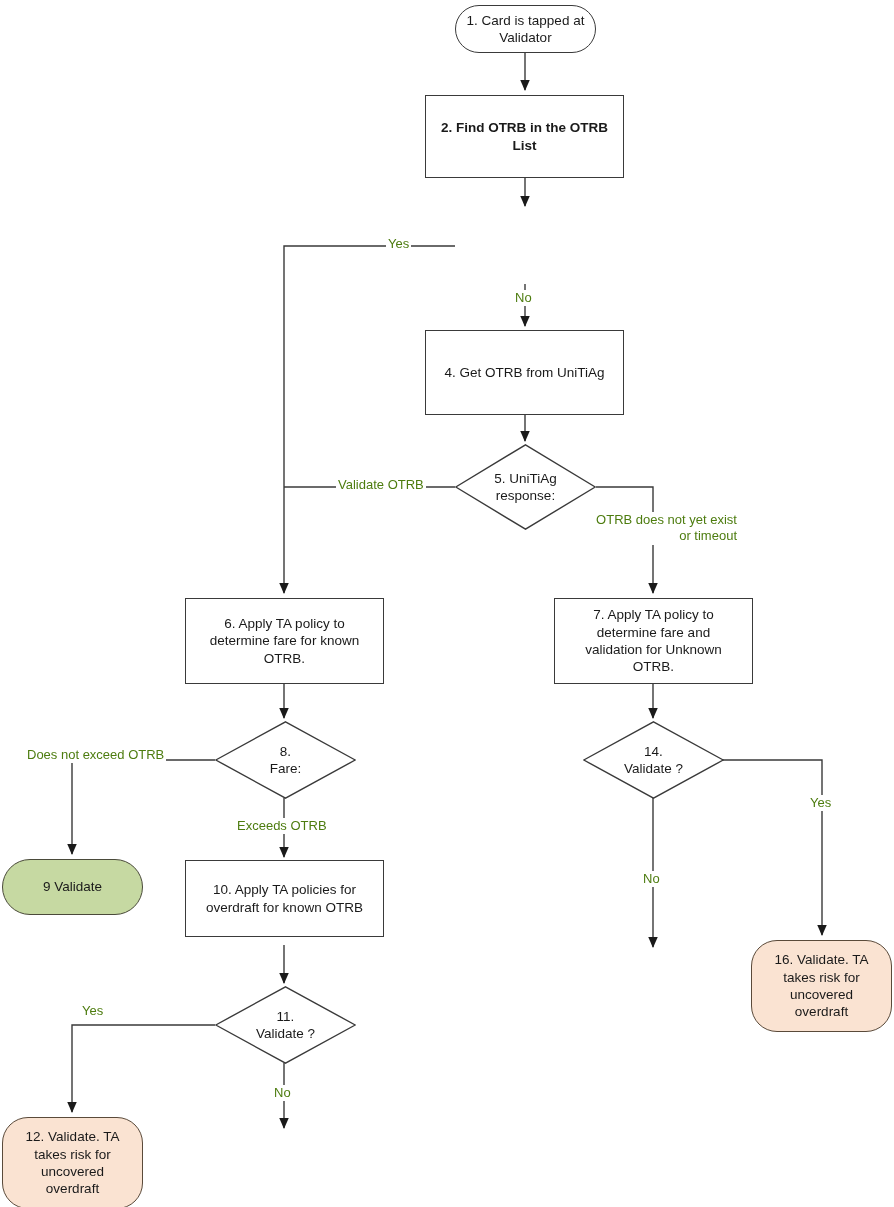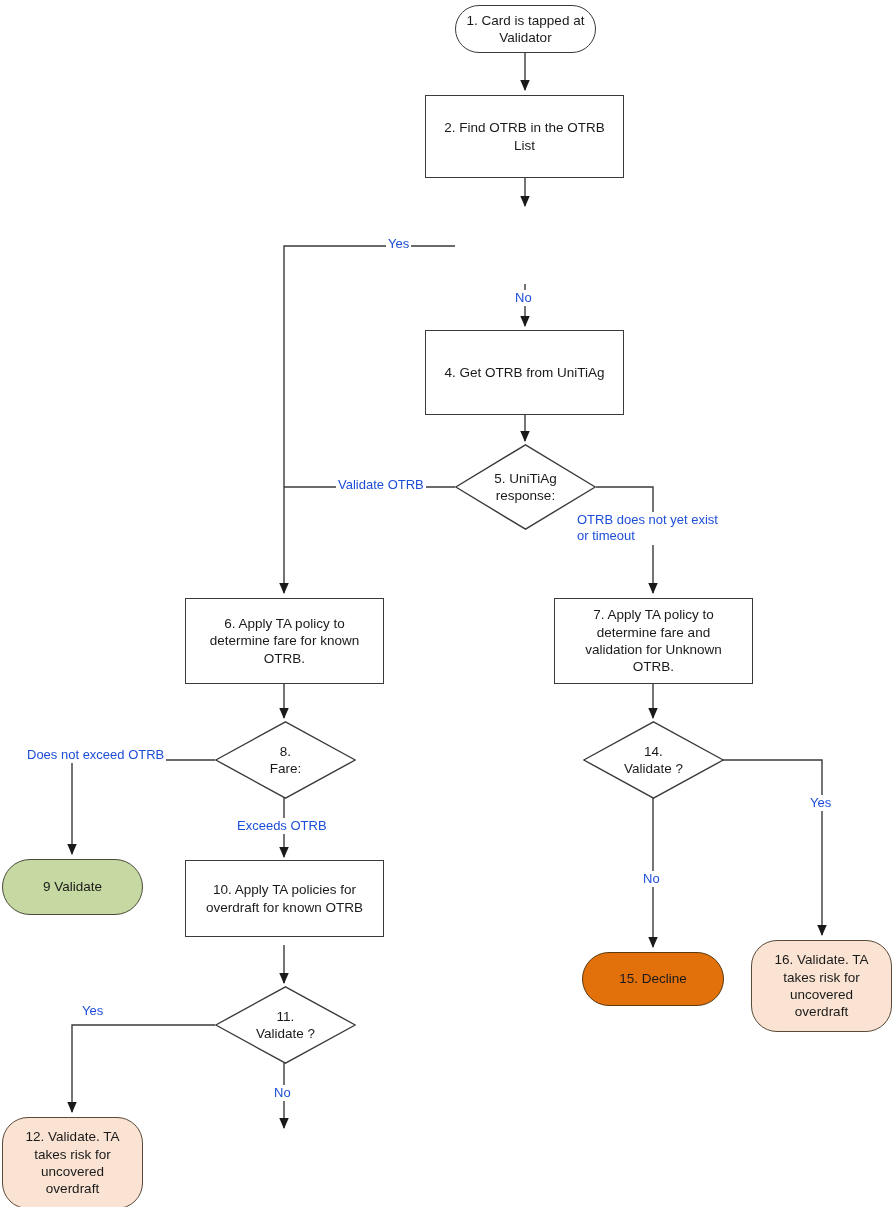--- a/index.html
+++ b/index.html
@@ -61,24 +61,24 @@
     width: 100%; height: 100%;
     z-index: 1;
   }
   .n-decision .dia-label {
     position: relative;
     z-index: 2;
   }
   .edge-label {
     position: absolute;
     font-size: 13px;
-    color: #1d4ed8;
+    color: #4d7c0f;
     background: #ffffff;
     line-height: 1.25;
-    text-align: left;
+    text-align: right;
     white-space: pre-line;
     padding: 0 2px;
     z-index: 4;
   }
 </style>
 </head>
 <body>
 
 <div id="canvas">
 
@@ -122,21 +122,21 @@
 
       <path d="M723,760 L822,760 L822,935" marker-end="url(#arrow)"></path>
     </g>
   </svg>
 
   <div class="node n-terminator" style="left:455px; top:5px; width:141px; height:48px;">
     <span>1. Card is tapped at
 Validator</span>
   </div>
 
-  <div class="node n-process" style="left:425px; top:95px; width:199px; height:83px;">
+  <div class="node n-process" style="left:425px; top:95px; width:199px; height:83px;font-weight:bold;">
     <span>2. Find OTRB in the OTRB List</span>
   </div>
 
 
   <div class="node n-process" style="left:425px; top:330px; width:199px; height:85px;">
     <span>4. Get OTRB from UniTiAg</span>
   </div>
 
   <div class="node n-decision" style="left:455px; top:444px; width:141px; height:86px;">
     <svg class="dia-shape" viewBox="0 0 141 86" preserveAspectRatio="none">
@@ -193,23 +193,20 @@
 
 
   <div class="node n-decision" style="left:583px; top:721px; width:141px; height:78px;">
     <svg class="dia-shape" viewBox="0 0 141 78" preserveAspectRatio="none">
       <polygon points="70.5,0.8 140.2,39 70.5,77.2 0.8,39" fill="#ffffff" stroke="#3a3a3a" stroke-width="1.4"></polygon>
     </svg>
     <span class="dia-label">14.
 Validate ?</span>
   </div>
 
-  <div class="node n-terminator" style="left:582px; top:952px; width:142px; height:54px; background:#e2700b; border-color:#5a3a10;">
-    <span>15. Decline</span>
-  </div>
 
   <div class="node n-rounded" style="left:751px; top:940px; width:141px; height:92px; background:#fae3d2;">
     <span>16. Validate. TA
 takes risk for
 uncovered
 overdraft</span>
   </div>
 
   <div class="edge-label" style="left:386px; top:236px;">Yes</div>
 

